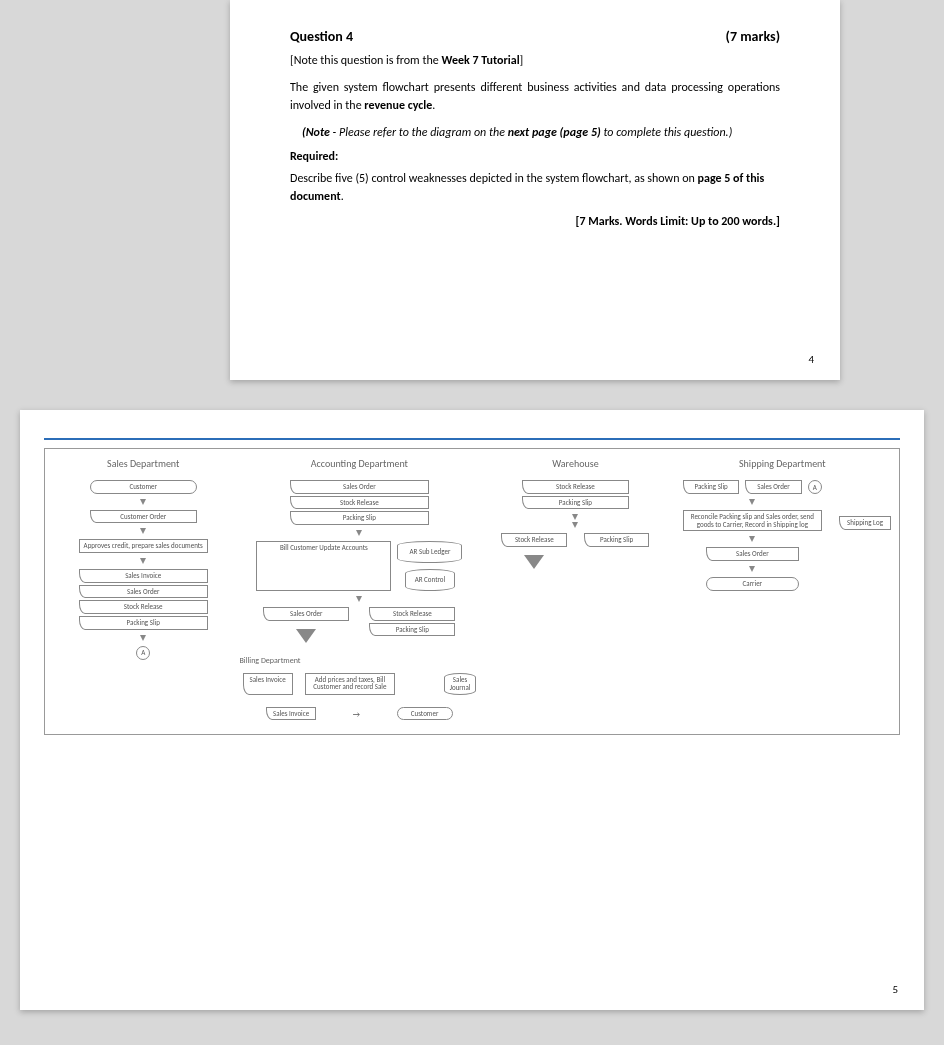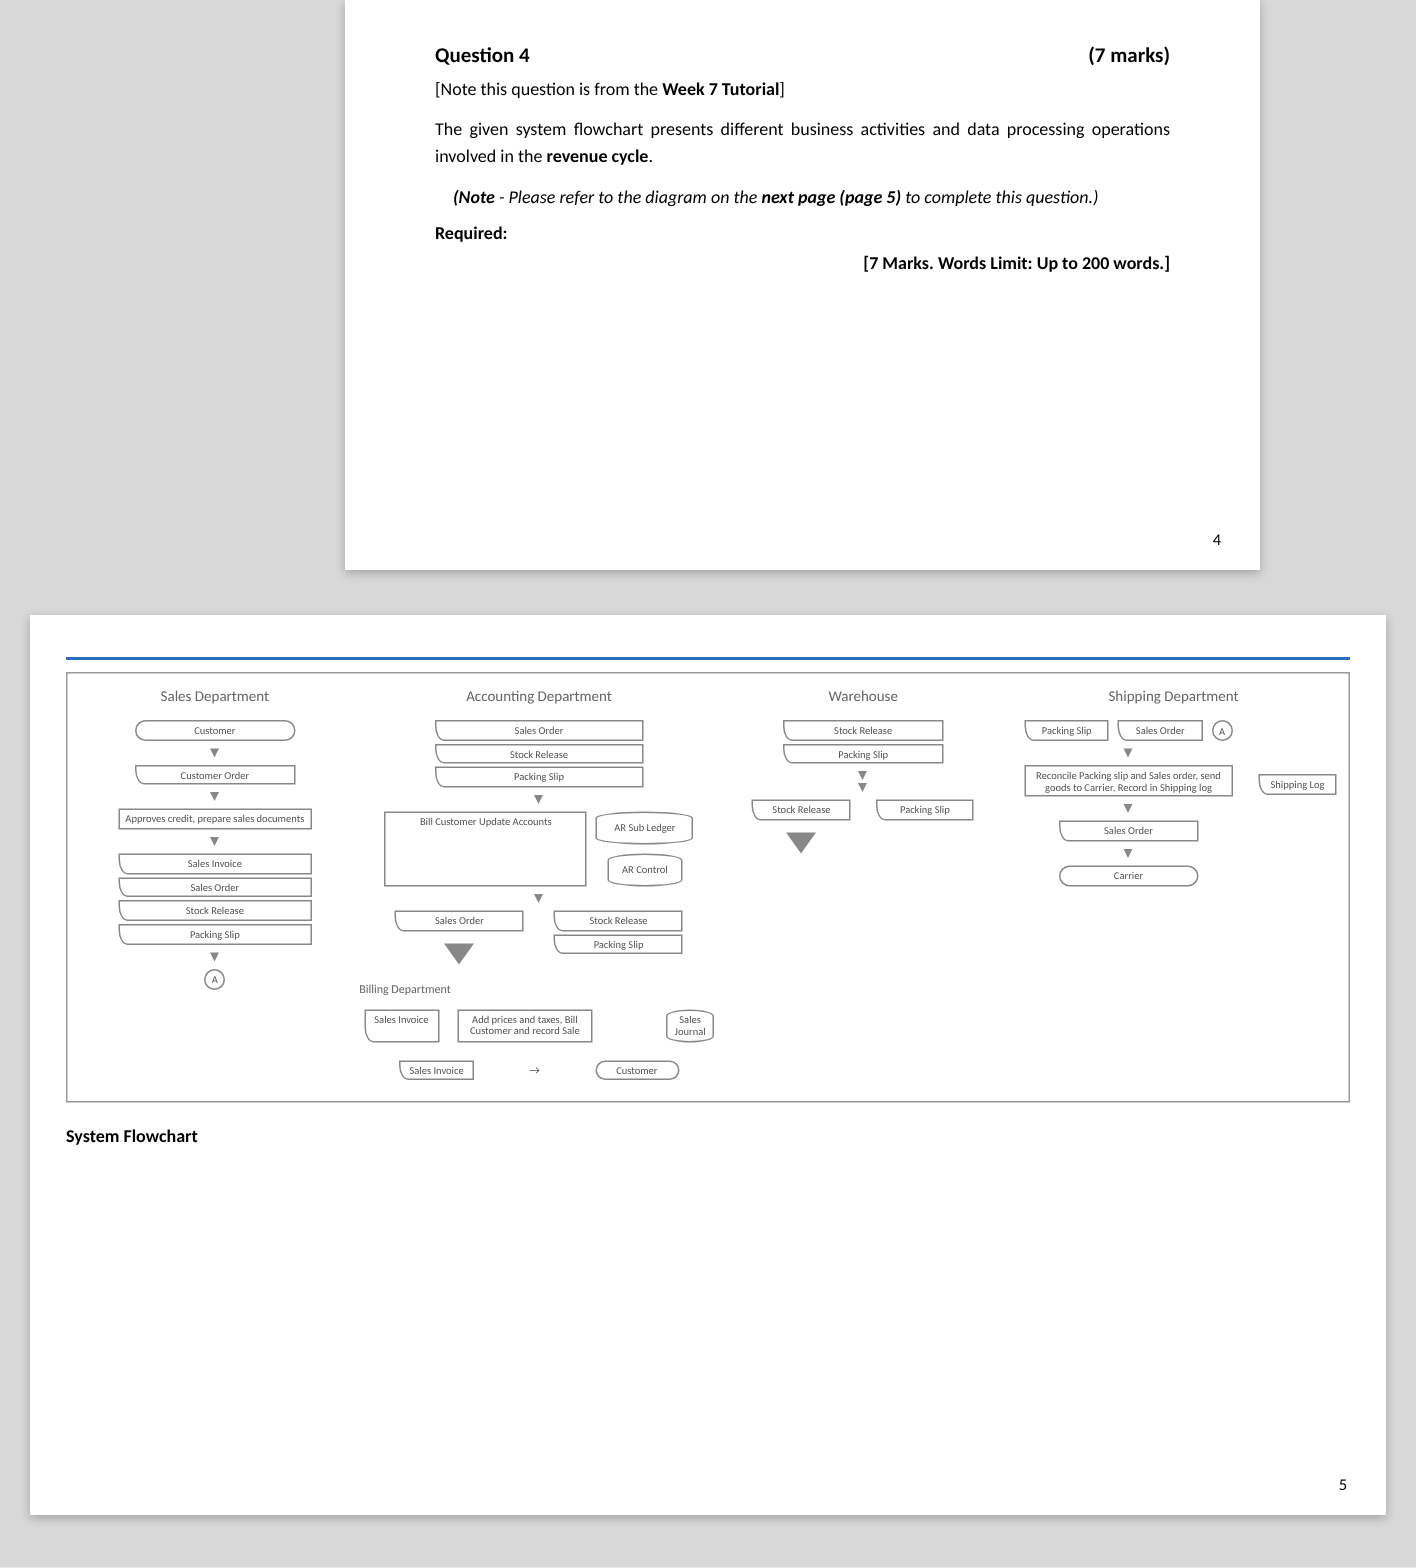--- a/index.html
+++ b/index.html
@@ -74,20 +74,23 @@
   <div class="body-text">
     <span>[Note this question is from the </span><b>Week 7 Tutorial</b><span>]</span>
   </div>
   <div class="body-text justify">
     <span>The given system flowchart presents different business activities and data processing operations involved in the </span><b>revenue cycle</b><span>.</span>
   </div>
   <div class="note-line">
     <b><em>(Note</em></b><em> - Please refer to the diagram on the </em><b><em>next page (page 5)</em></b><em> to complete this question.)</em>
   </div>
   <div class="req">Required:</div>
+  <div class="body-text" style="margin-top:6px;">
+    <span>Describe five (5) control weaknesses depicted in the system flowchart, as shown on </span><b>page 5 of this document</b><span>.</span>
+  </div>
   <div class="marks-line">[7 Marks. Words Limit: Up to 200 words.]</div>
   <div class="page-num">4</div>
 </div>
 
 <div class="page page5">
   <div class="blue-rule"></div>
 
   <div class="flow-frame">
     <div class="dept-row">
 
@@ -194,15 +197,14 @@
           </div>
           <div class="col-stack" style="flex:0 0 56px;">
             <div class="node doc" style="width:52px; margin-top:40px;">Shipping Log</div>
           </div>
         </div>
       </div>
 
     </div>
   </div>
 
-  <div class="sf-title">System Flowchart</div>
   <div class="page-num">5</div>
 </div>
 
 </body></html>

